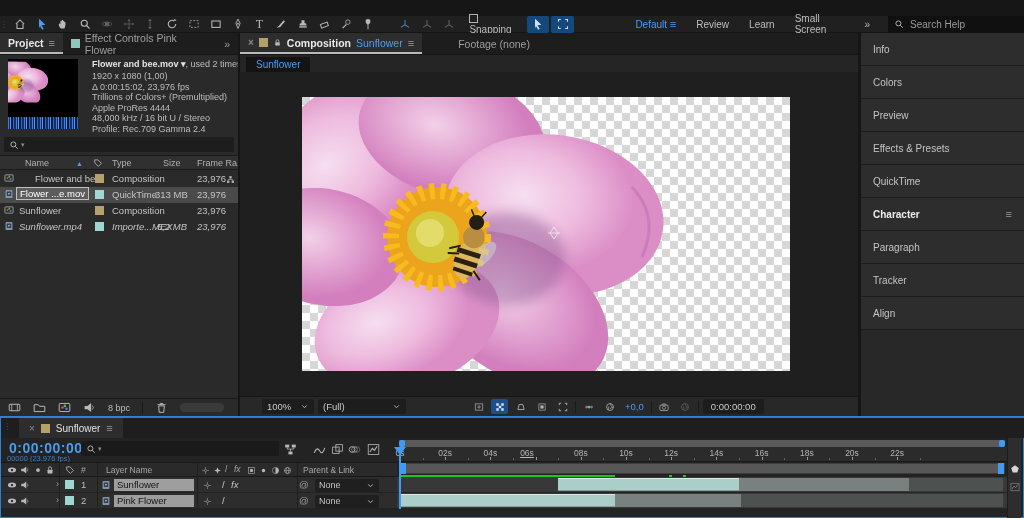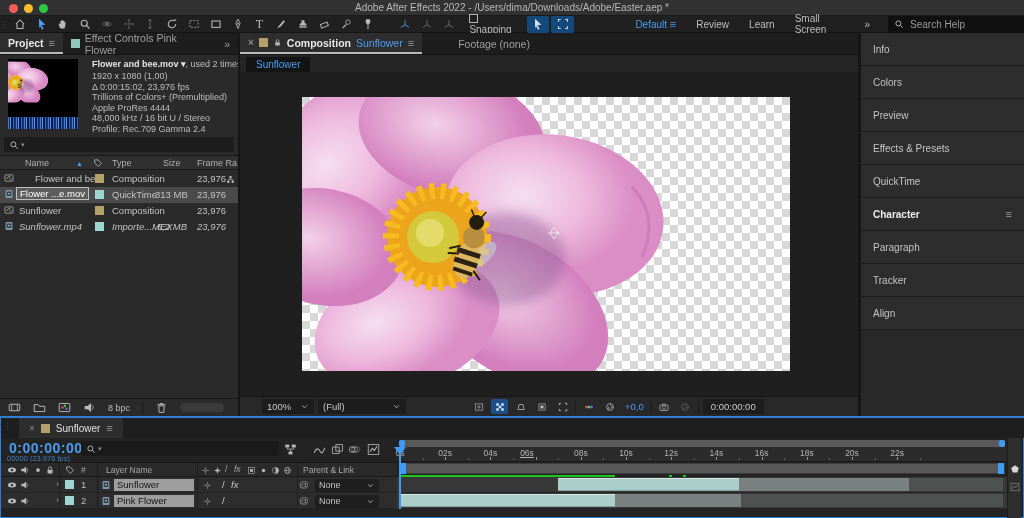--- a/index.html
+++ b/index.html
@@ -340,26 +340,20 @@
         <path d="M-6-26l-5-6M1-27l3-7" stroke="#241e12" stroke-width="1.5" fill="none"></path>
         <path d="M-10 6l-10 6M-9 14l-11 3M10 26l9 7" stroke="#241e12" stroke-width="2" fill="none"></path>
       </g>
       <path d="M252 130l4 6-4 6-4-6z M246 136h12" stroke="#f0f0f0" fill="none" opacity=".8"></path>
     </symbol>
   </defs>
 </svg>
 
 <div id="stage">
 
-  <div id="titlebar" class="abs">
-    <div class="abs tl-dot" style="left:9px;background:#f35f57"></div>
-    <div class="abs tl-dot" style="left:24px;background:#fbbd2e"></div>
-    <div class="abs tl-dot" style="left:39px;background:#2bc840"></div>
-    <div id="title-text" class="abs">Adobe After Effects 2022 - /Users/dima/Downloads/Adobe/Easter.aep *</div>
-  </div>
 
   <div id="toolbar" class="abs">
     <span class="grip">⋮</span>
     <span class="tool">
         <svg class="ic">
           <use href="#sy-home"></use>
         </svg>
       </span>
     <span class="tool">
         <svg class="ic blue">

